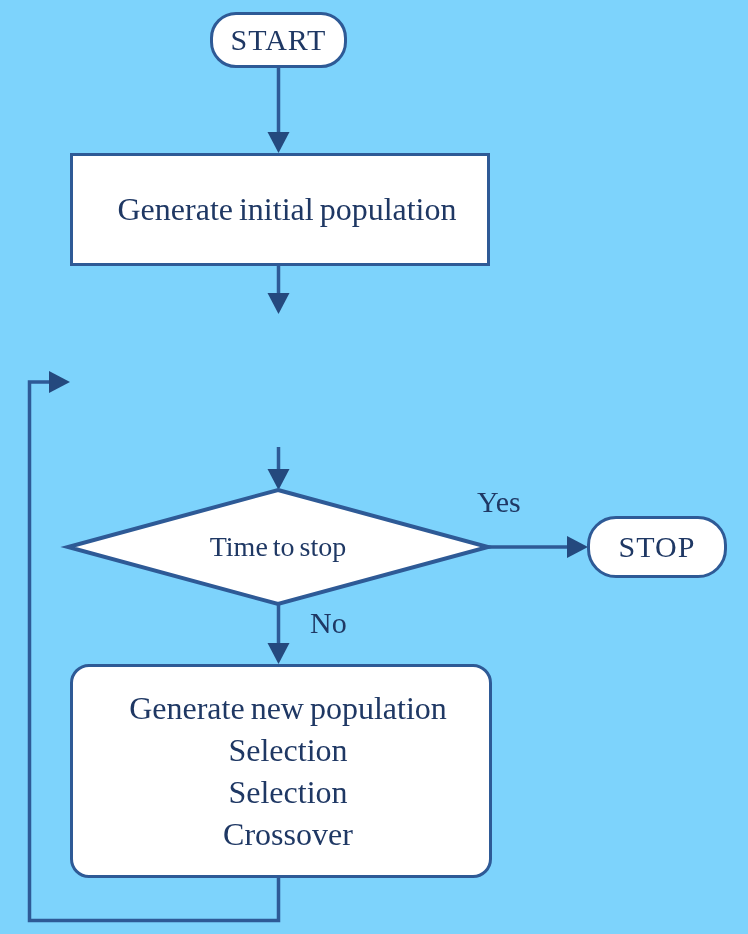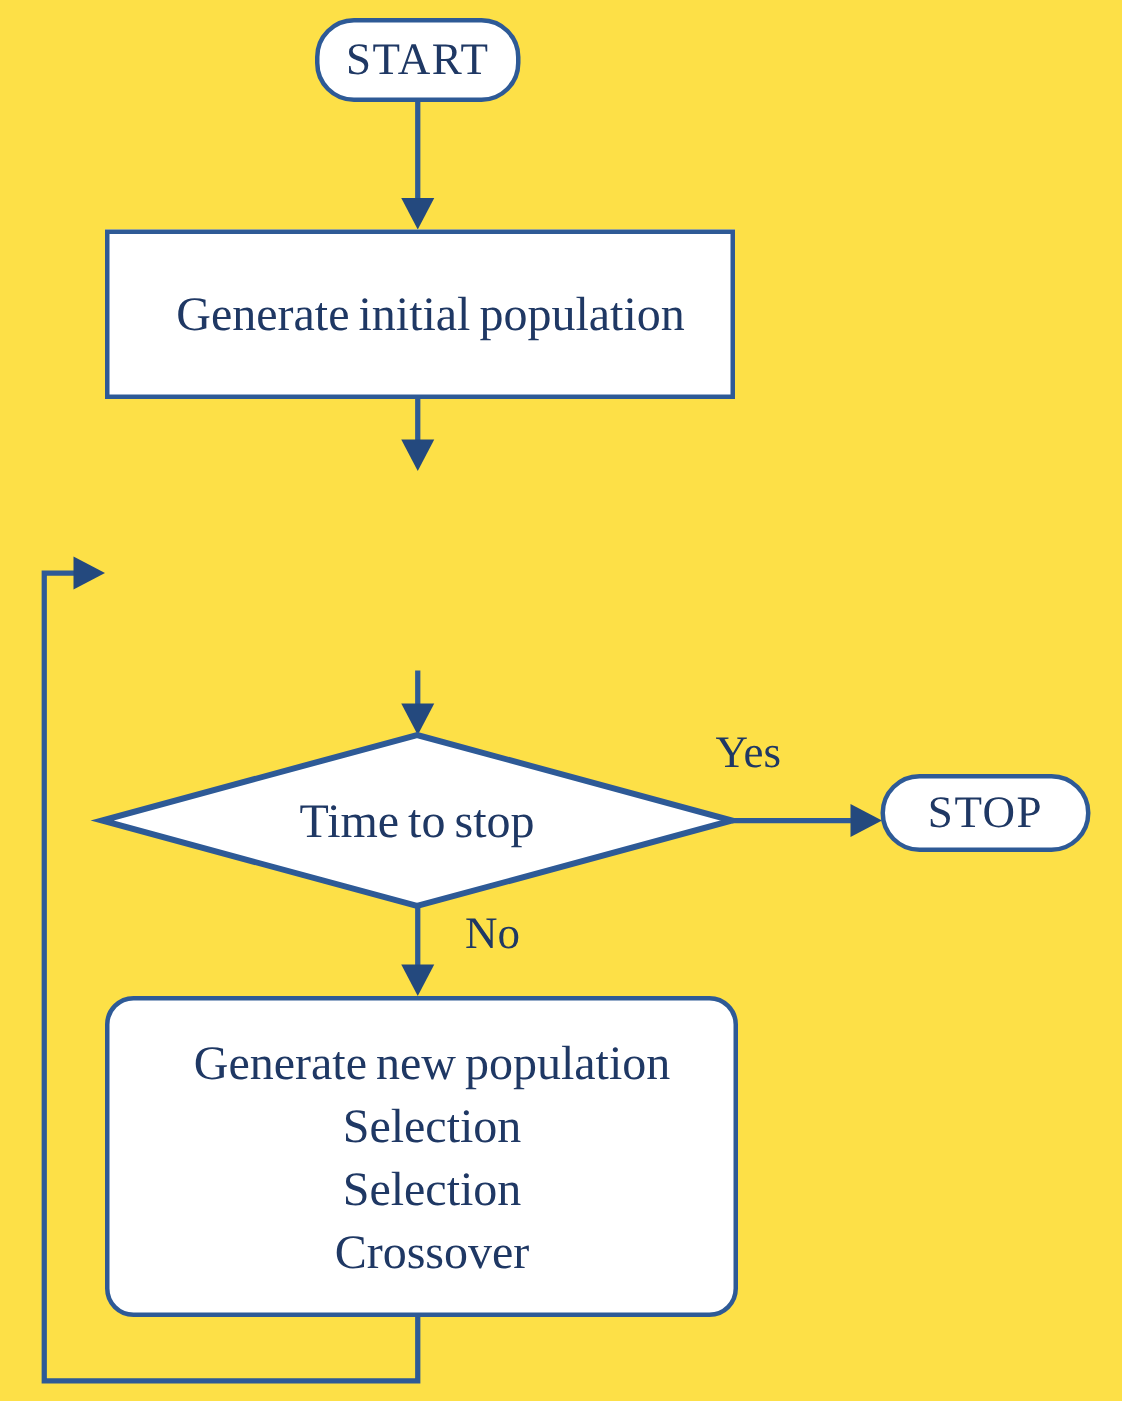--- a/index.html
+++ b/index.html
@@ -4,21 +4,21 @@
 <style>
   html, body {
     margin: 0;
     padding: 0;
     background: #ffffff;
   }
   .canvas {
     position: relative;
     width: 748px;
     height: 934px;
-    background: #fde047;
+    background: #7dd3fc;
     font-family: "Liberation Serif", "DejaVu Serif", serif;
     color: #1f3864;
     overflow: hidden;
   }
   .connector-layer {
     position: absolute;
     left: 0;
     top: 0;
     width: 748px;
     height: 934px;
@@ -43,21 +43,21 @@
     left: 210px;
     top: 12px;
     width: 137px;
     height: 56px;
     border-radius: 26px;
   }
   .node-stop {
     left: 587px;
     top: 516px;
     width: 140px;
-    height: 52px;
+    height: 62px;
     border-radius: 29px;
     font-family: Liberation Serif, serif;
   }
   .process {
     font-size: 32px;
     word-spacing: -2px;
     padding-left: 14px;
   }
   .node-generate-initial {
     left: 70px;
@@ -80,21 +80,21 @@
   }
   .decision-label {
     position: absolute;
     left: 68px;
     top: 490px;
     width: 420px;
     height: 114px;
     display: flex;
     align-items: center;
     justify-content: center;
-    font-size: 32px;
+    font-size: 28px;
     word-spacing: -2px;
     background: transparent;
     border: none;
     pointer-events: none;
   }
   .edge-label {
     position: absolute;
     font-size: 30px;
     color: #1f3864;
   }

